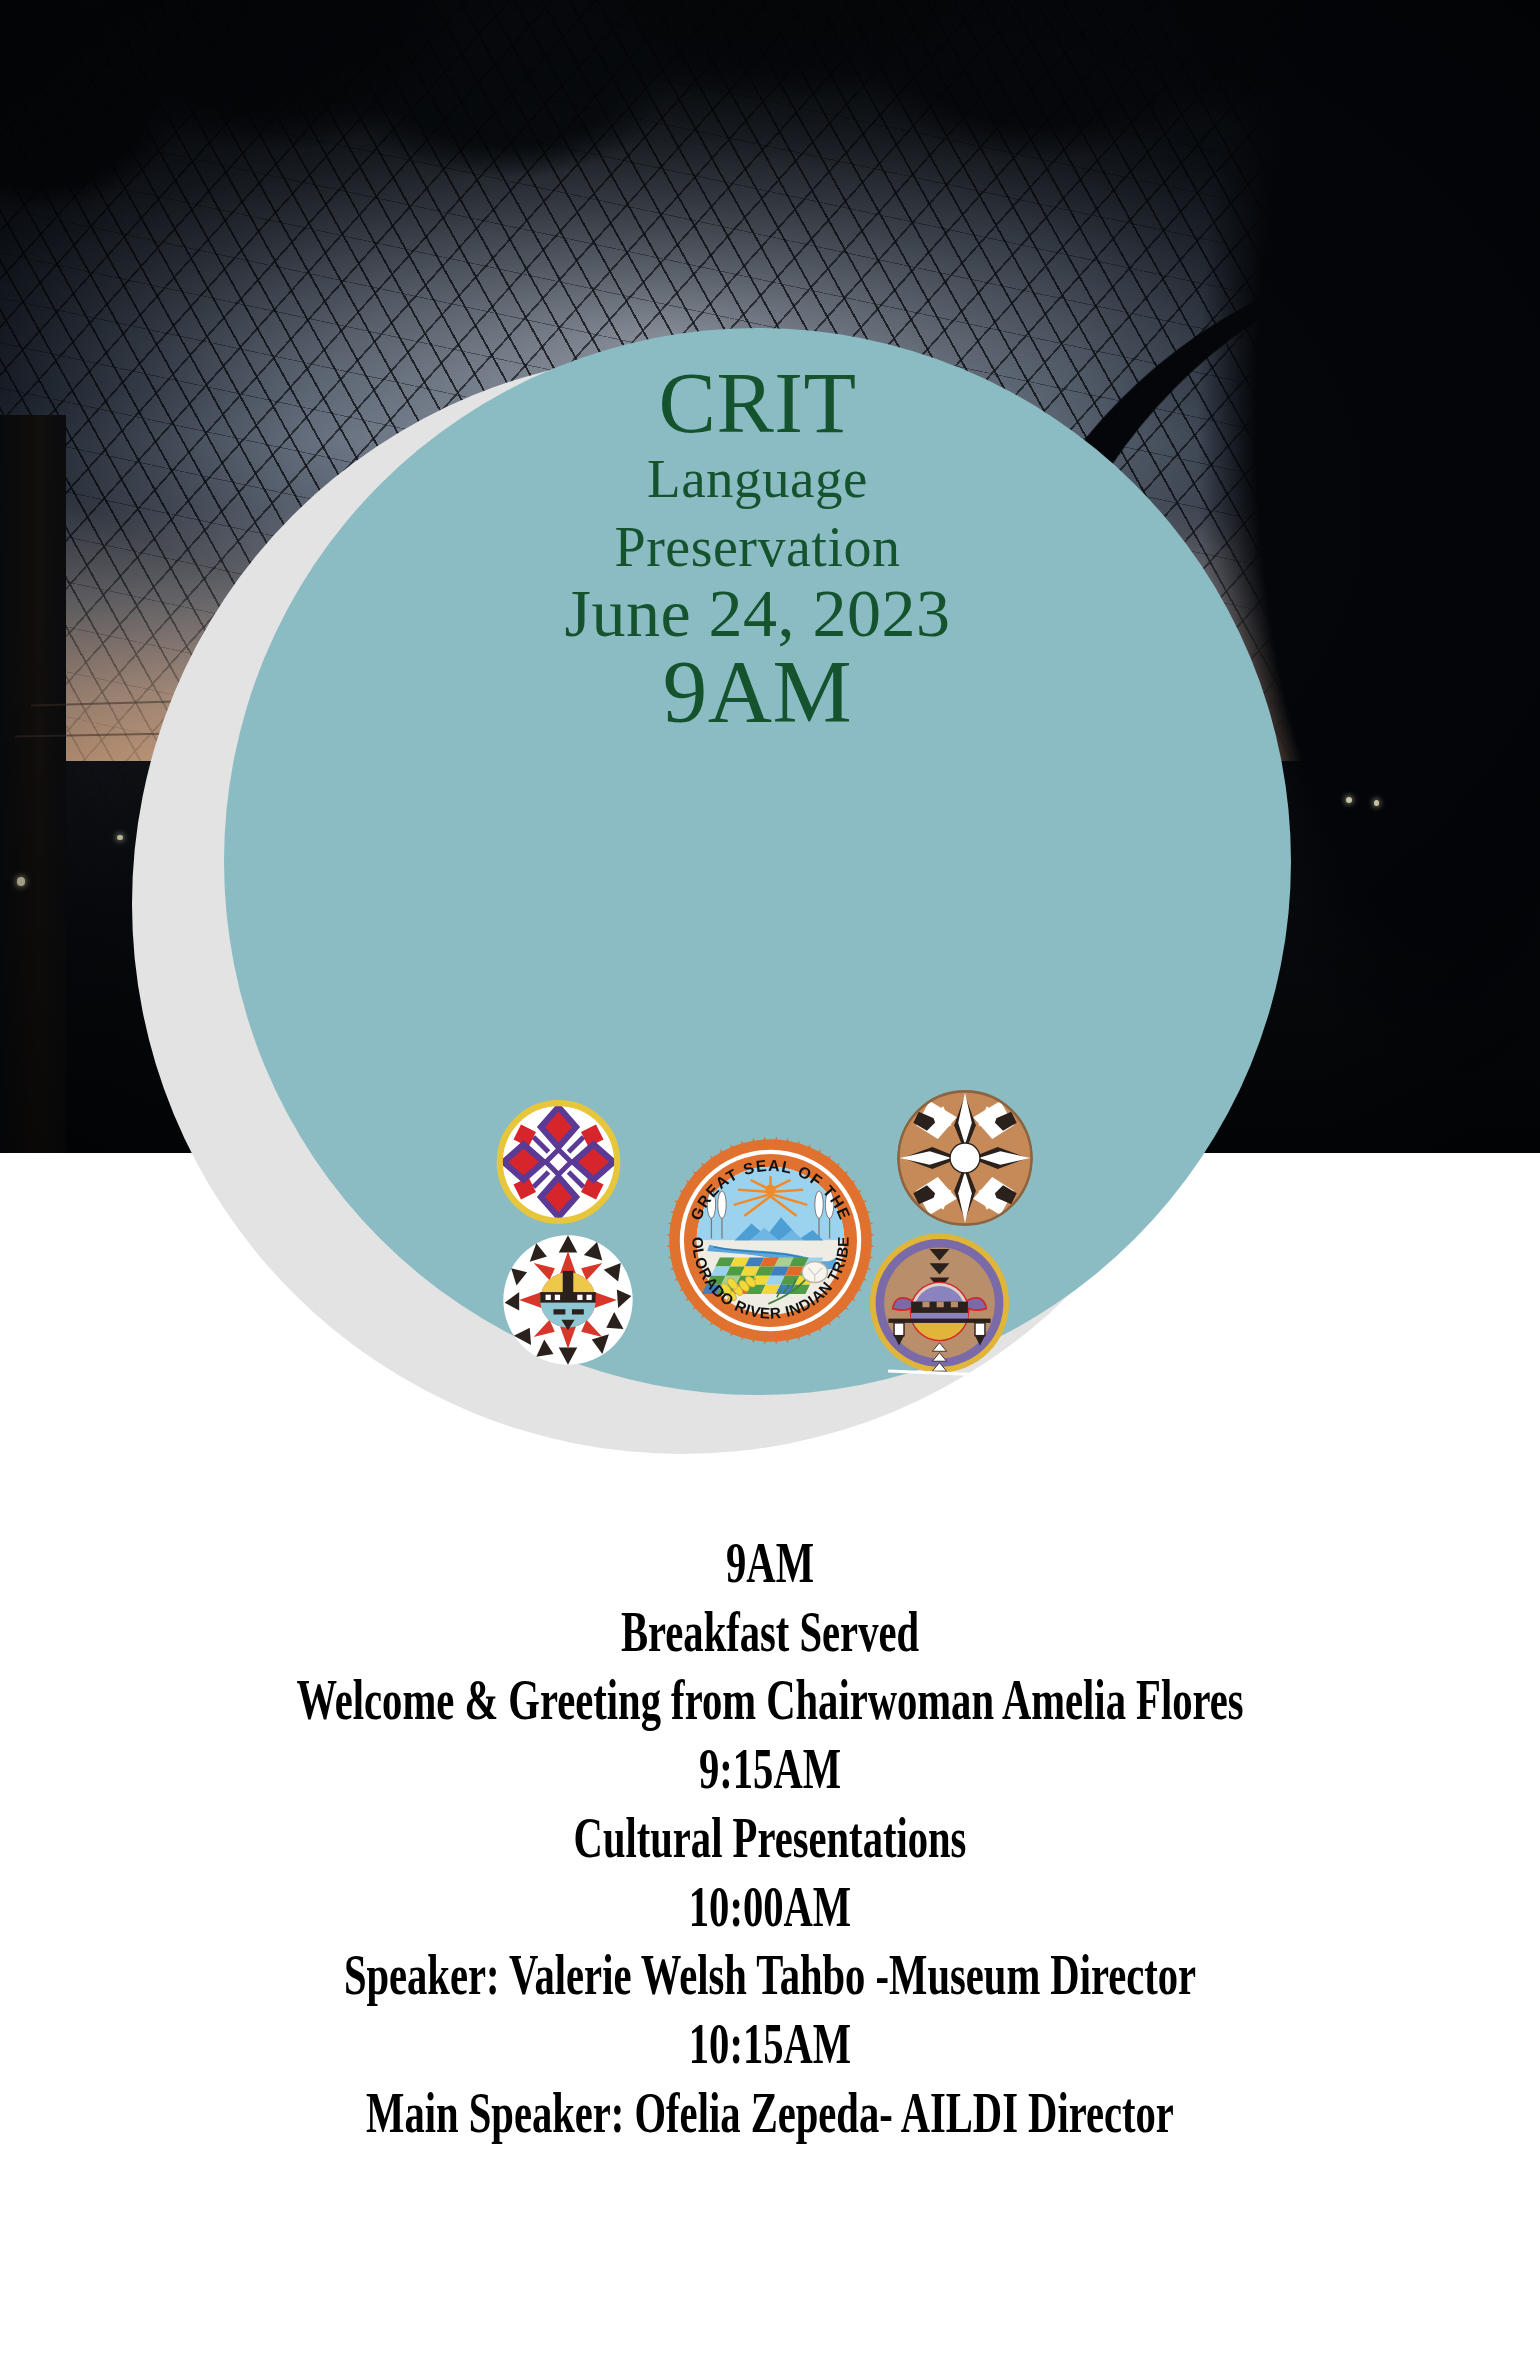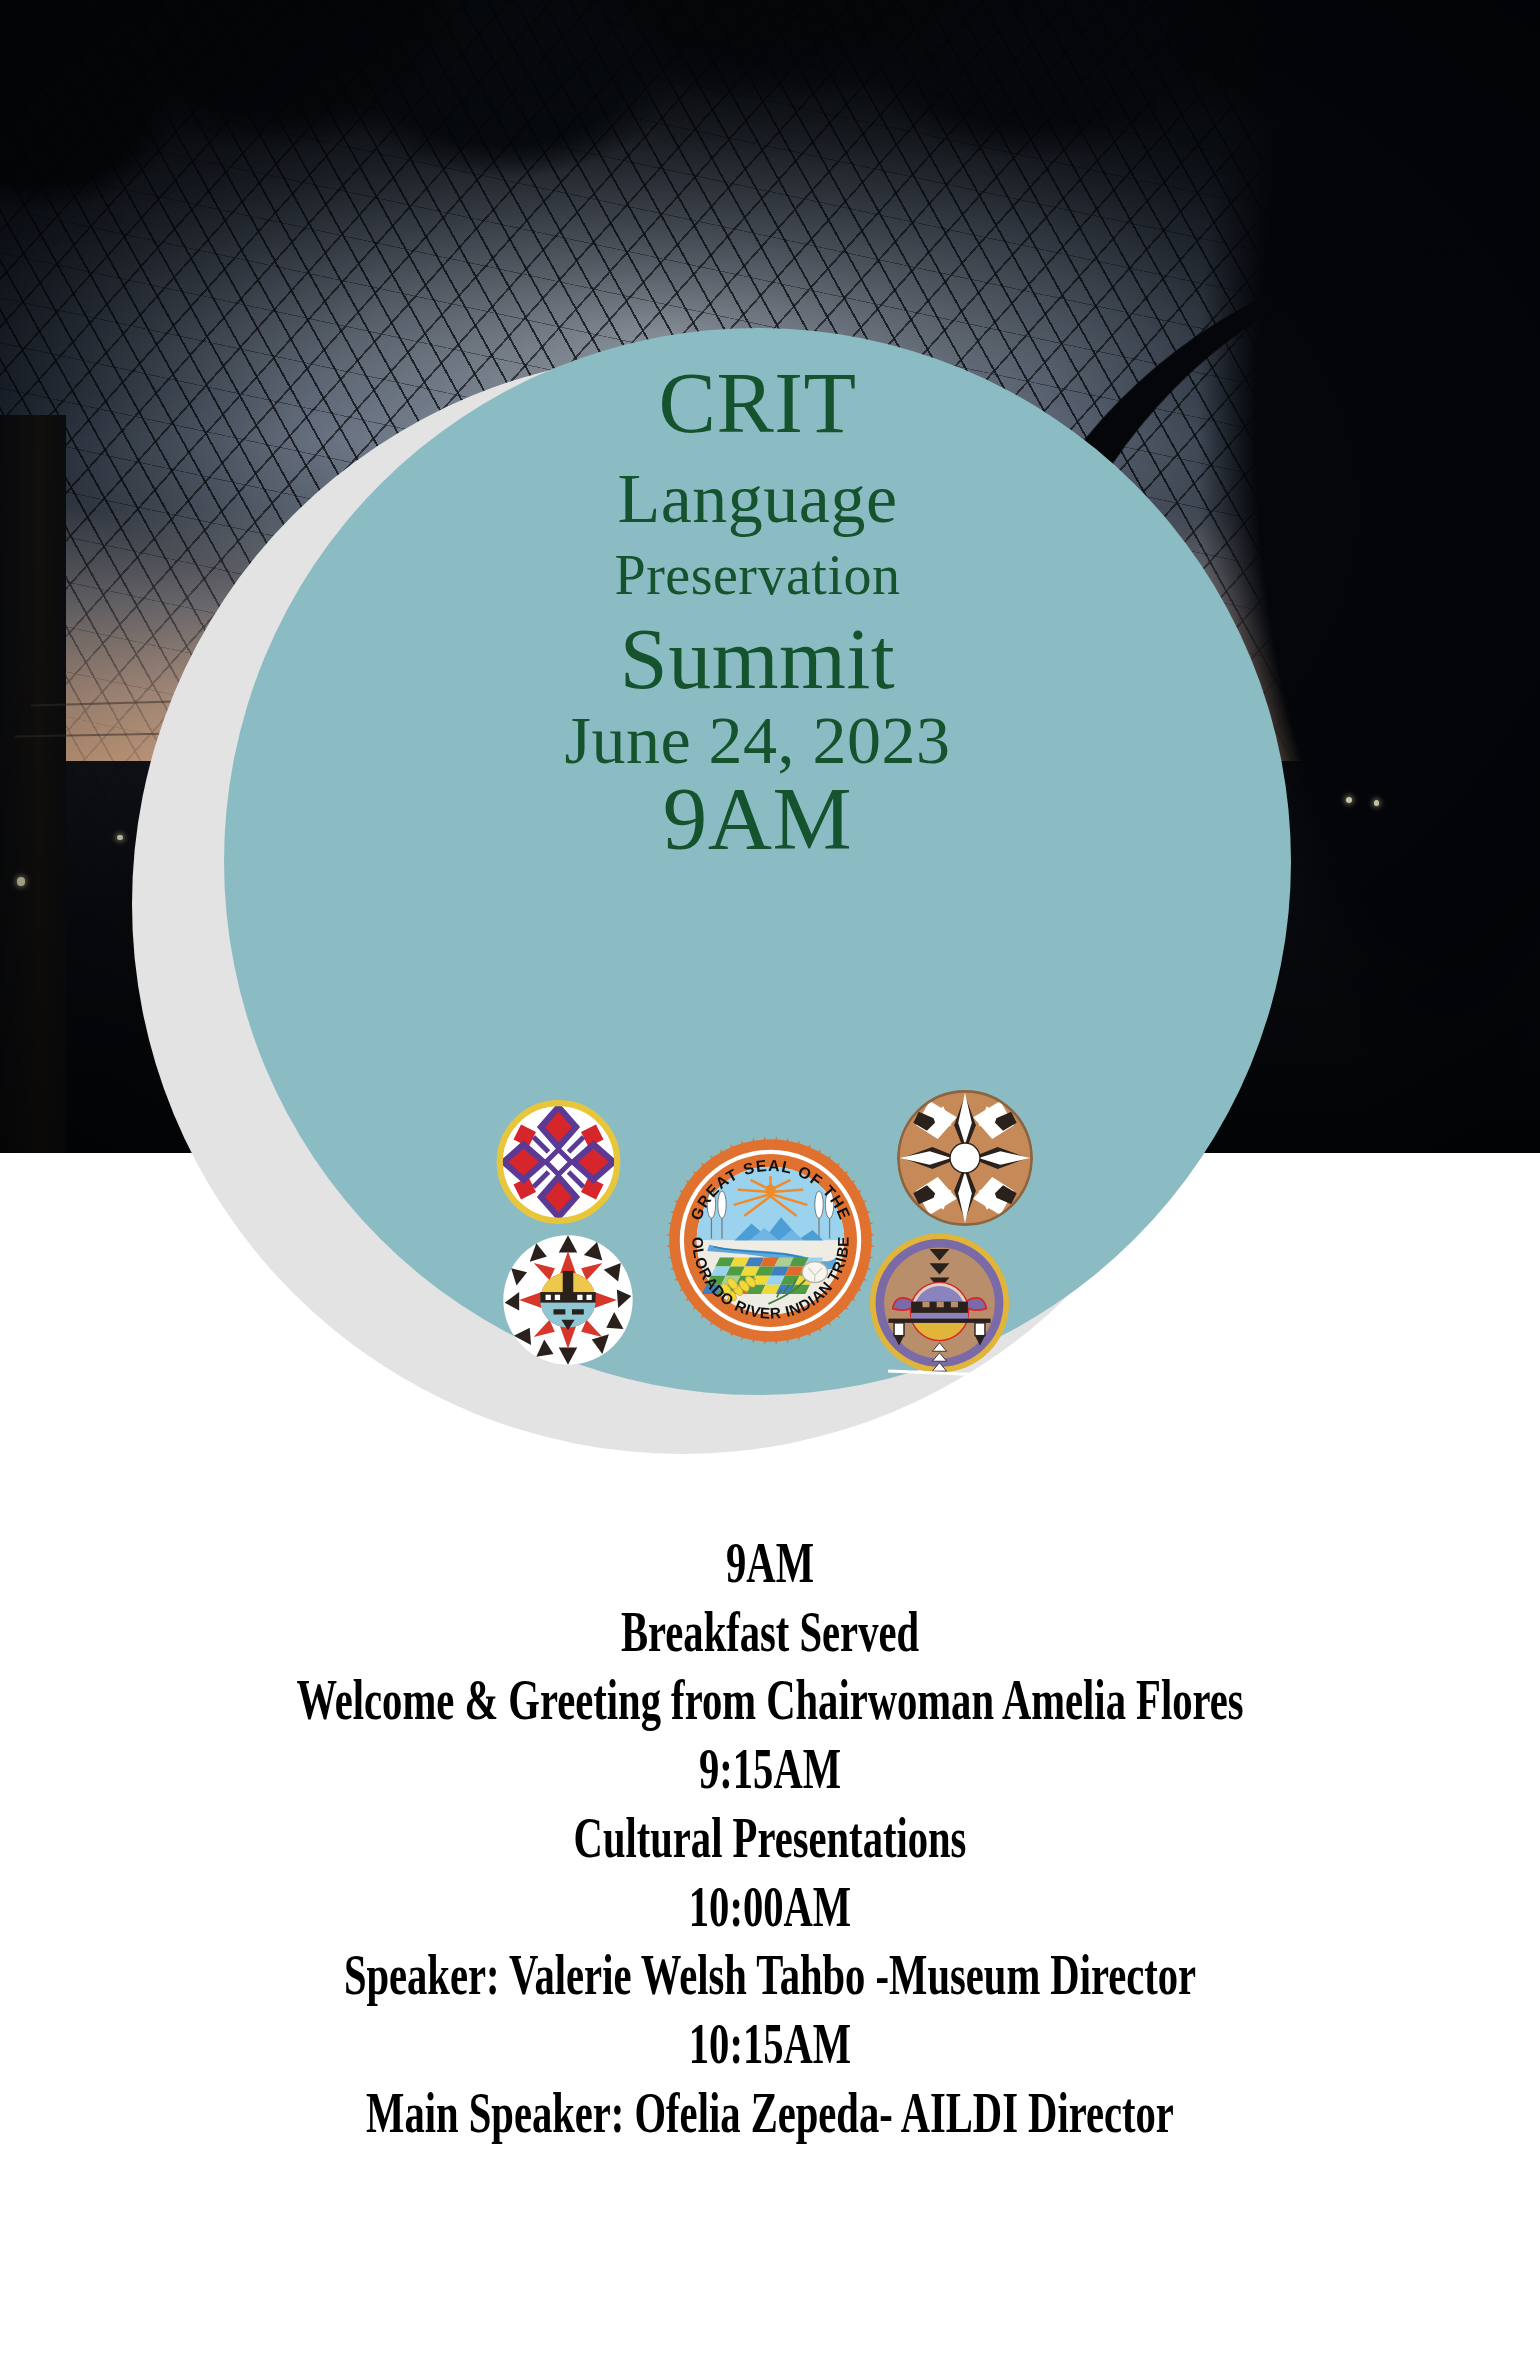--- a/index.html
+++ b/index.html
@@ -122,21 +122,21 @@
     z-index:6;
     line-height:1.0;
   }
   #title-block .ln{
     font-family:"Liberation Serif", serif;
     font-weight:400;
     letter-spacing:0.5px;
     white-space:nowrap;
   }
   .ln.crit{font-size:86px;margin-top:32px;}
-  .ln.t2{font-size:70px;margin-top:18px;}
+  .ln.t2{font-size:55px;margin-top:5px;}
   .ln.t3{font-size:56px;margin-top:13px;}
   .ln.t4{font-size:86px;margin-top:13px;}
   .ln.date{font-size:68px;margin-top:3.7px;}
   .ln.time{font-size:89px;margin-top:0px;}
 
   
   #seals{position:absolute;left:0;top:0;width:1540px;height:1445px;z-index:7;pointer-events:none;}
   .seal{position:absolute;border-radius:50%;overflow:hidden;}
   .seal svg{display:block;width:100%;height:100%;}
 
@@ -193,21 +193,20 @@
   <div class="ph-layer vignette"></div>
 </div>
 
 <div id="gray-circle"></div>
 <div id="teal-circle"></div>
 
 <div id="title-block">
   <div class="ln crit">CRIT</div>
   <div class="ln t2">Language</div>
   <div class="ln t3">Preservation</div>
-  <div class="ln t4">Summit</div>
   <div class="ln date">June 24, 2023</div>
   <div class="ln time">9AM</div>
 </div>
 
 <div id="seals">
 
   <div class="seal" id="seal-tl">
     <svg viewBox="0 0 100 100">
       <circle cx="50" cy="50" r="49" fill="#e8c63c"></circle>
       <circle cx="50" cy="50" r="45" fill="#ffffff"></circle>

